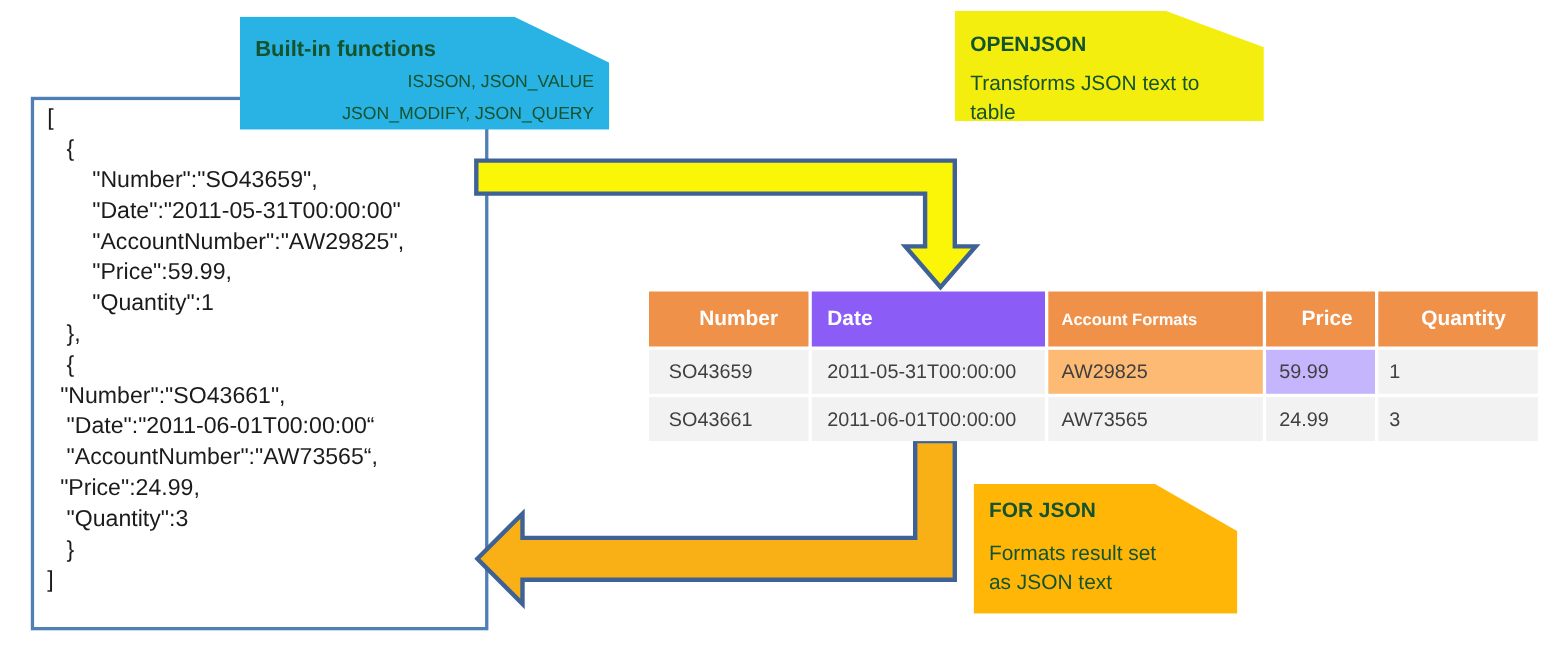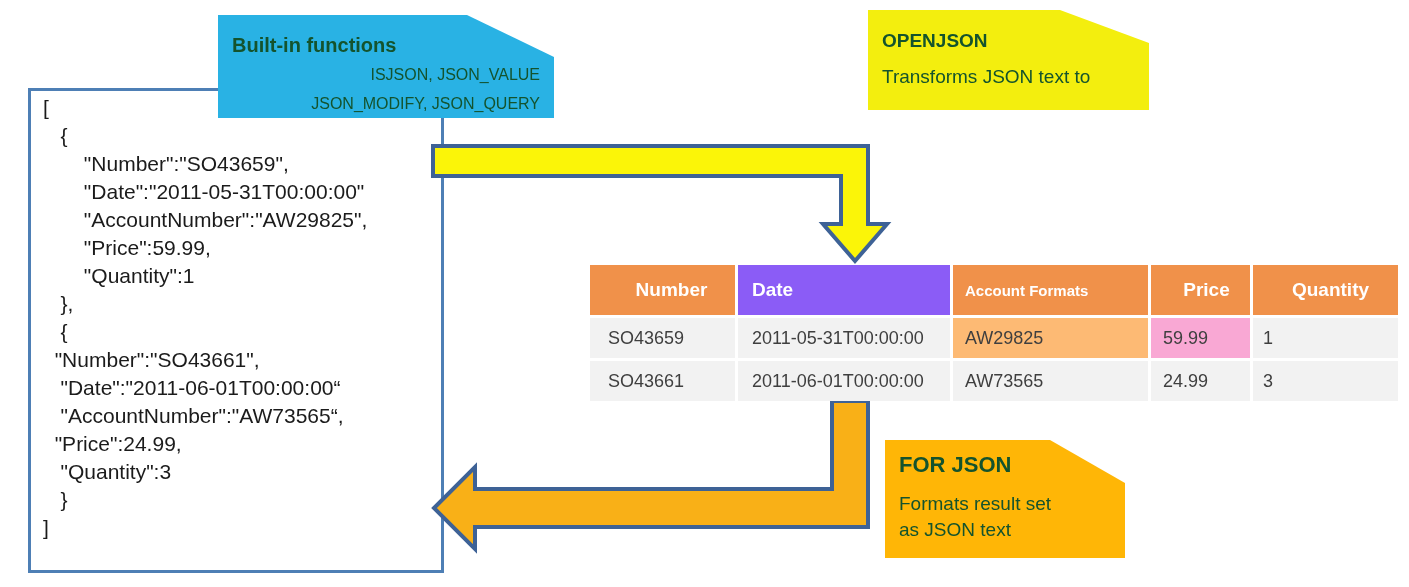--- a/index.html
+++ b/index.html
@@ -34,21 +34,21 @@
   .co-title{font-weight:bold;font-size:20px;line-height:29px;}
   .co-line{font-size:16px;line-height:29px;text-align:right;}
   .co-body{font-size:19px;line-height:26px;}
   .callout-cyan{left:218px;top:15px;width:336px;height:103px;
     clip-path:polygon(0 0,249px 0,100% 42px,100% 100%,0 100%);}
   .callout-yellow{left:868px;top:10px;width:281px;height:100px;
     clip-path:polygon(0 0,192px 0,100% 33px,100% 100%,0 100%);}
   .callout-yellow .co-title{margin-bottom:9px;font-size:19px;}
   .callout-orange{left:885px;top:440px;width:240px;height:118px;padding-top:10px;
     clip-path:polygon(0 0,165px 0,100% 43px,100% 100%,0 100%);}
-  .callout-orange .co-title{margin-bottom:12px;font-size:22px;}
+  .callout-orange .co-title{margin-bottom:12px;font-size:19px;}
 
   
   .rtable{
     position:absolute;left:590px;top:265px;
     display:grid;
     grid-template-columns:145px 212px 195px 99px 145px;
     grid-template-rows:50px 40px 40px;
     gap:3px;
   }
   .cell{display:flex;align-items:center;font-size:18px;color:#3f3f3f;}
@@ -93,39 +93,40 @@
 
   <div class="callout callout-cyan" style="background: rgb(41, 178, 228);">
     <div class="co-title">Built-in functions</div>
     <div class="co-line">ISJSON, JSON_VALUE</div>
     <div class="co-line">JSON_MODIFY, JSON_QUERY</div>
   </div>
 
   <div class="callout callout-yellow" style="background: rgb(243, 238, 14);">
     <div class="co-title">OPENJSON</div>
     <div class="co-body">Transforms JSON text to</div>
+    <div class="co-body">table</div>
   </div>
 
   <div class="callout callout-orange" style="background: rgb(255, 182, 6);">
     <div class="co-title">FOR JSON</div>
     <div class="co-body">Formats result set</div>
     <div class="co-body">as JSON text</div>
   </div>
 
   <div class="rtable">
     <div class="cell hcell c1" style="background: rgb(240, 145, 74); color: rgb(255, 255, 255);">Number</div>
     <div class="cell hcell c2" style="background: #8b5cf6; color: rgb(255, 255, 255);">Date</div>
     <div class="cell hcell c3" style="background: rgb(240, 145, 74); color: rgb(255, 255, 255);">Account Formats</div>
     <div class="cell hcell c4" style="background: rgb(240, 145, 74); color: rgb(255, 255, 255);">Price</div>
     <div class="cell hcell c5" style="background: rgb(240, 145, 74); color: rgb(255, 255, 255);">Quantity</div>
 
     <div class="cell c1" style="background: rgb(242, 242, 242);">SO43659</div>
     <div class="cell c2" style="background: rgb(242, 242, 242);">2011-05-31T00:00:00</div>
     <div class="cell c3" style="background: #fdba74;">AW29825</div>
-    <div class="cell c4" style="background: #f9a8d4; text-align: right;">59.99</div>
+    <div class="cell c4" style="background: #c4b5fd; text-align: right;">59.99</div>
     <div class="cell c5" style="background: rgb(242, 242, 242);">1</div>
 
     <div class="cell c1" style="background: rgb(242, 242, 242);">SO43661</div>
     <div class="cell c2" style="background: rgb(242, 242, 242);">2011-06-01T00:00:00</div>
     <div class="cell c3" style="background: rgb(242, 242, 242);">AW73565</div>
     <div class="cell c4" style="background: rgb(242, 242, 242);">24.99</div>
     <div class="cell c5" style="background: rgb(242, 242, 242);">3</div>
   </div>
 
 </div>

